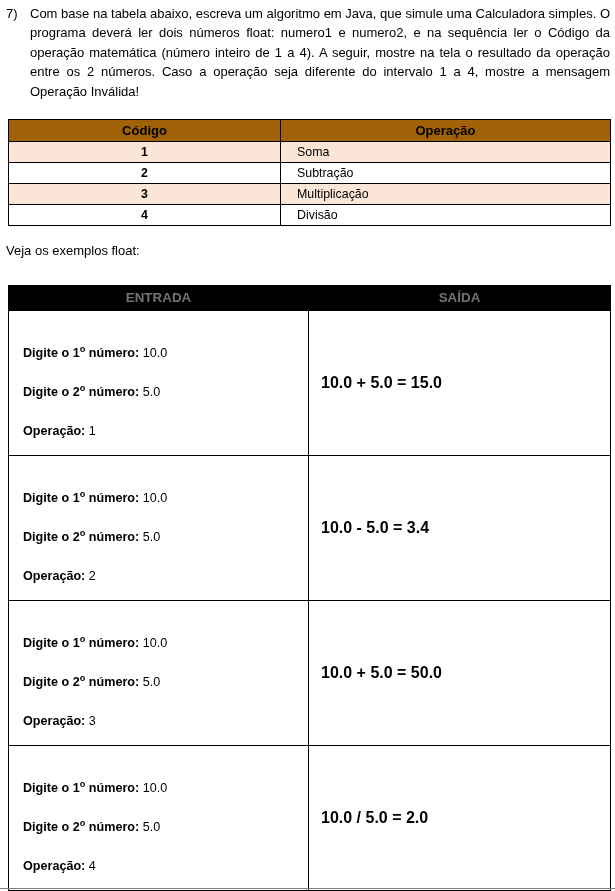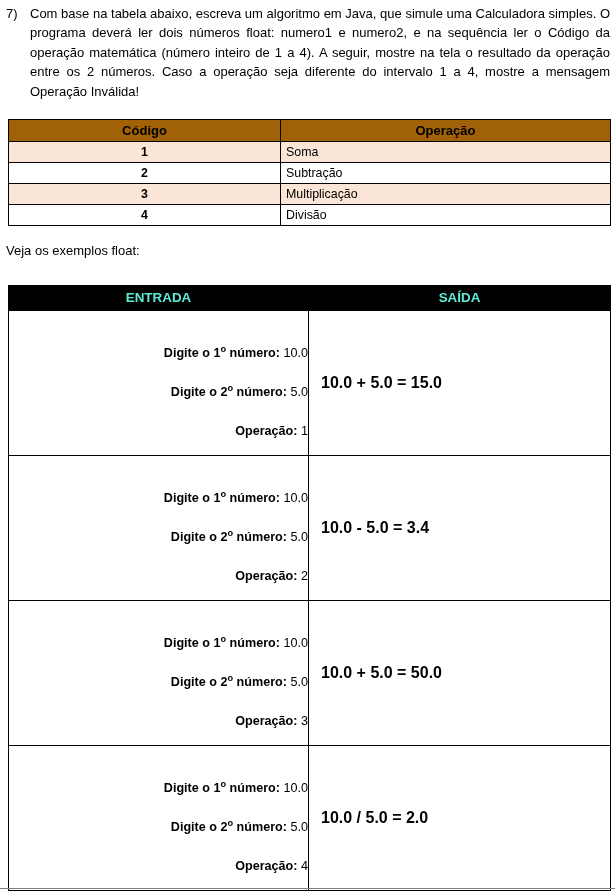--- a/index.html
+++ b/index.html
@@ -64,21 +64,21 @@
     height: 21px;
     line-height: 21px;
     font-size: 13px;
   }
   .tbl-codigo td.c-code {
     text-align: center;
     font-weight: bold;
   }
   .tbl-codigo td.c-op {
     text-align: left;
-    padding-left: 5px;
+    padding-left: 16px;
     font-weight: normal;
     margin-top: 30px;
   }
   .tbl-codigo tr.alt td { background: #FBE5D6; }
   .tbl-codigo tr.plain td { background: #FFFFFF; }
   .col-code { width: 272px; }
   .col-op   { width: 330px; }
 
   
   .intro {
@@ -94,21 +94,21 @@
     position: absolute;
     left: 8px;
     top: 285px;
     width: 602px;
     border-collapse: collapse;
     table-layout: fixed;
     font-size: 12.6px;
   }
   .tbl-exemplos thead th {
     background: #000000;
-    color: #5eead4;
+    color: #737373;
     font-weight: bold;
     text-align: center;
     height: 24px;
     line-height: 24px;
     font-size: 13.4px;
     border: 1px solid #000000;
     padding: 0;
   }
   .tbl-exemplos td {
     border: 1px solid #000000;
@@ -119,21 +119,20 @@
   }
   .col-entrada { width: 300px; }
   .col-saida   { width: 302px; }
 
   .entrada-cell { padding: 10px 0 10px 14px; }
   .entrada-line {
     font-size: 12.6px;
     line-height: 16px;
     margin: 18px 0 23px 0;
     white-space: nowrap;
-    text-align: right;
   }
   .entrada-line:last-child { margin-bottom: 0; }
   .entrada-line .lbl { font-weight: bold; }
   .entrada-line .val { font-weight: normal; }
   .entrada-line .ord { font-size: 9.2px; vertical-align: super; line-height: 0; }
 
   .saida-cell {
     padding-left: 12px;
     font-weight: bold;
     font-size: 16px;

